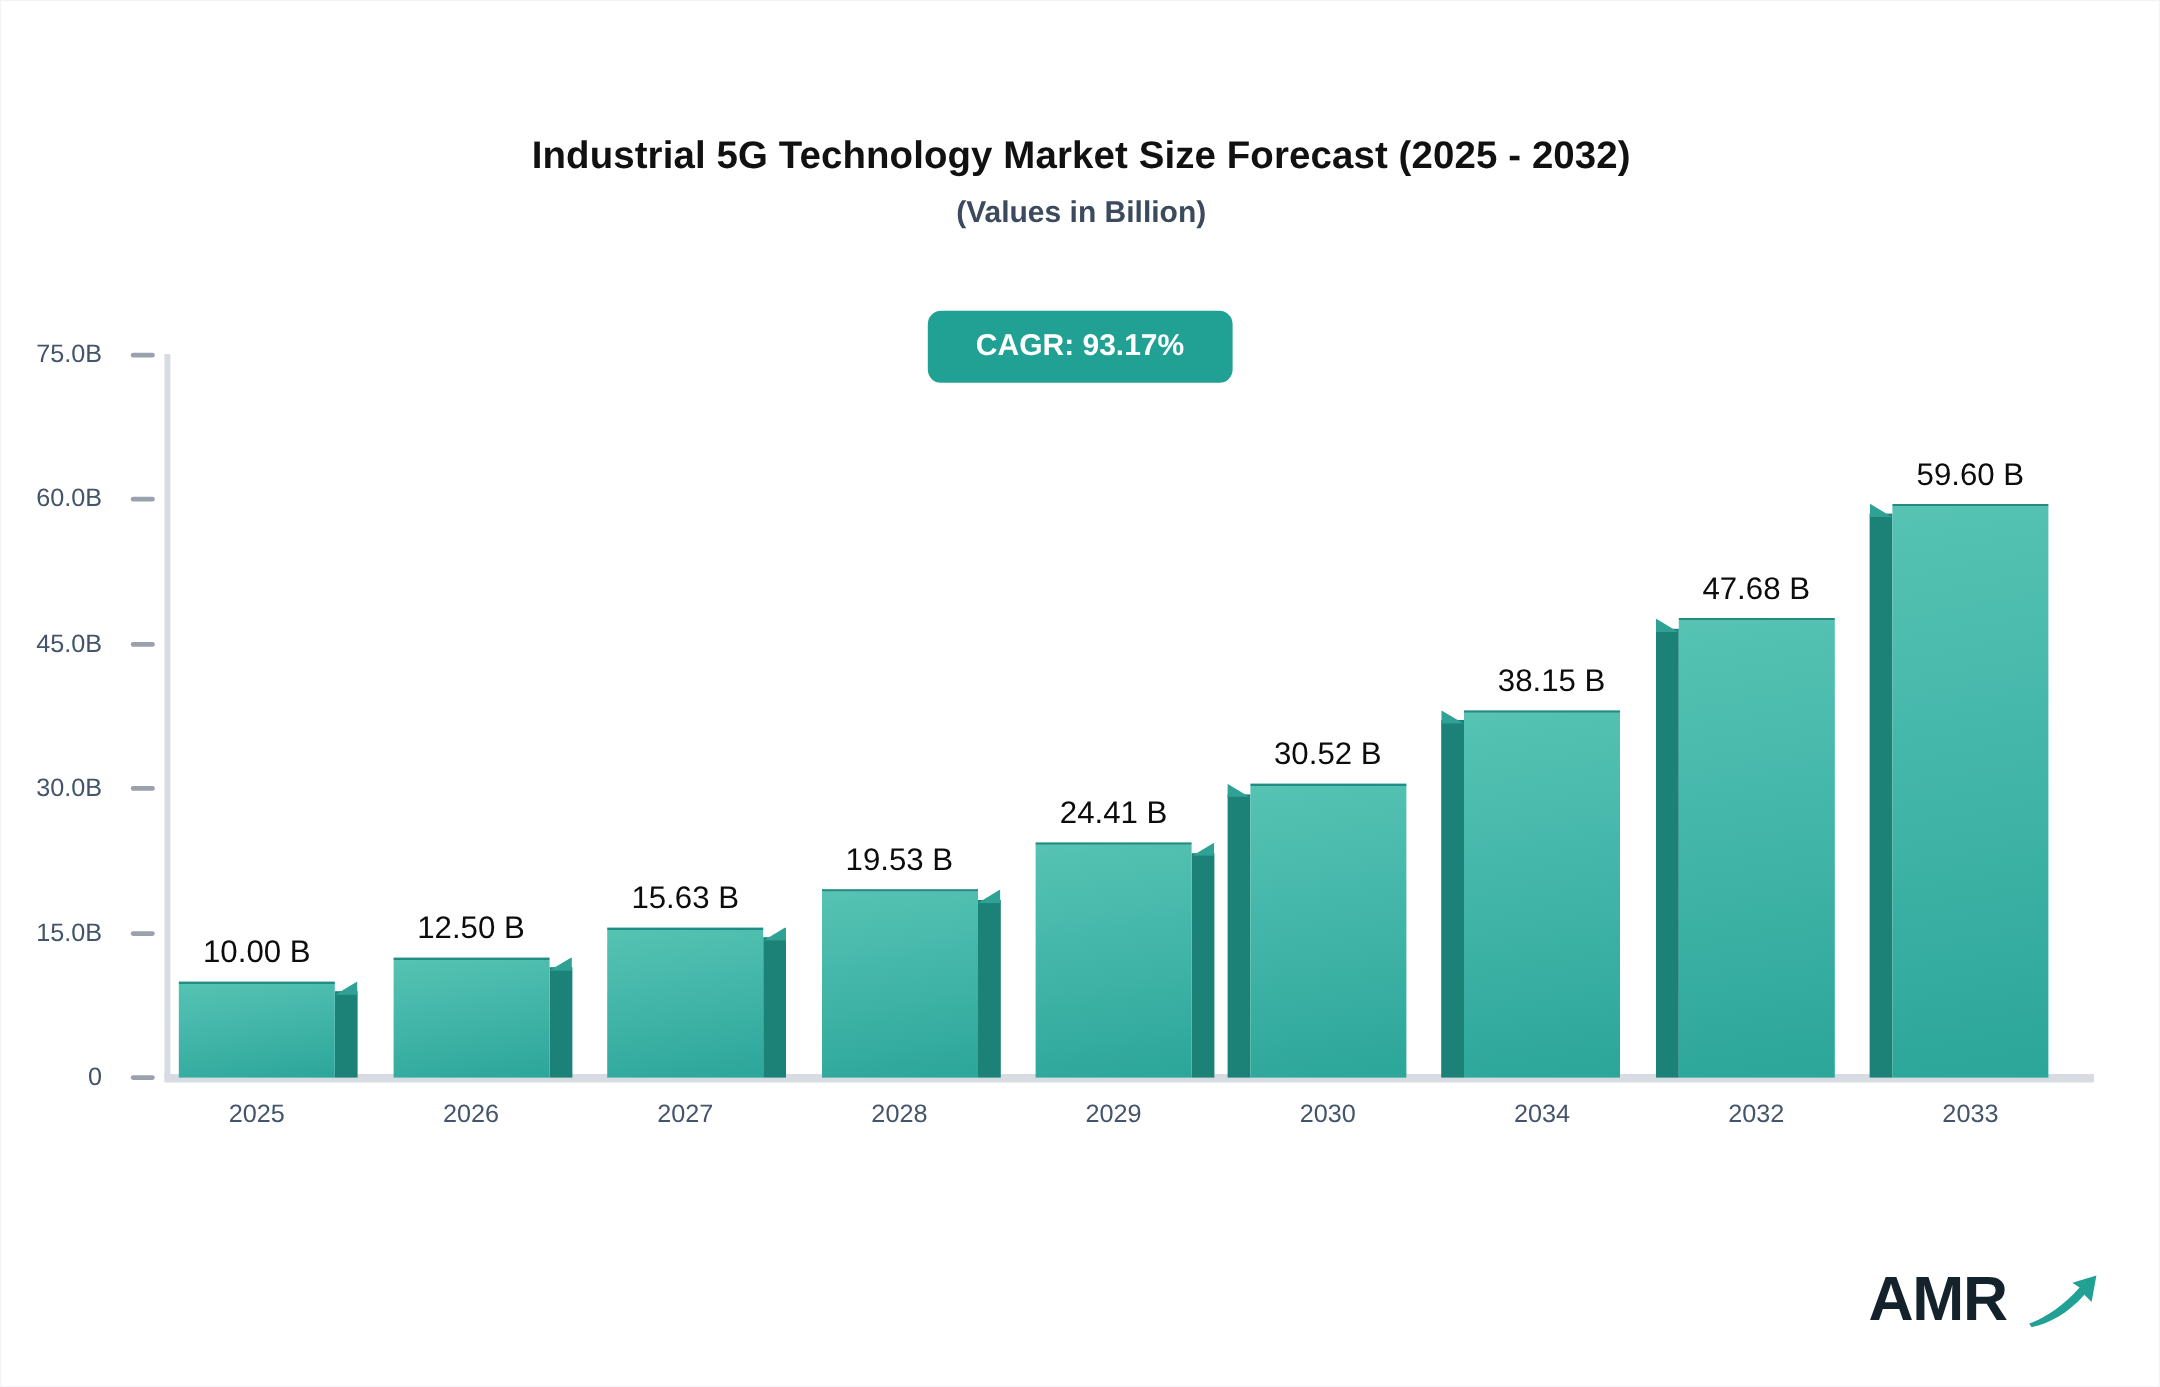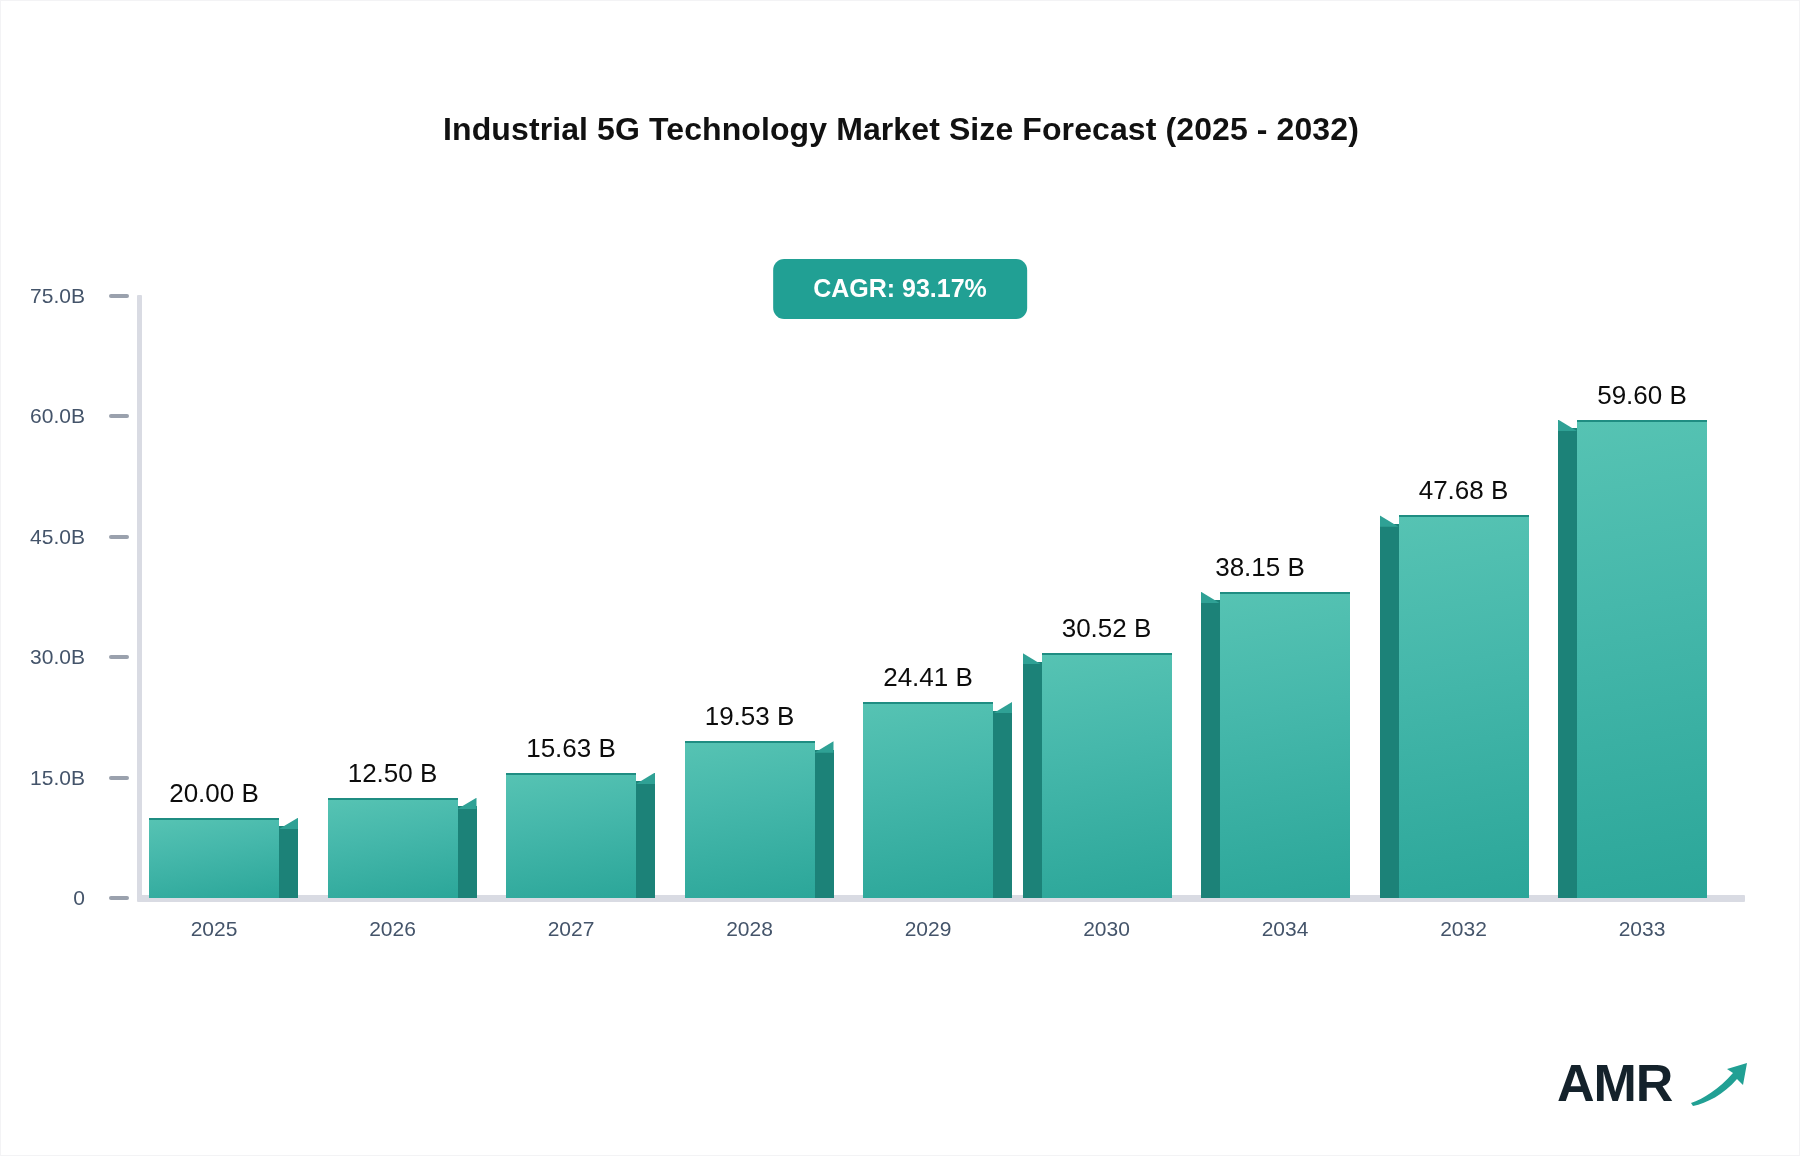--- a/index.html
+++ b/index.html
@@ -190,20 +190,21 @@
   }
   .amr-arrow { position: absolute; right: -4px; bottom: 6px; }
 </style>
 </head>
 <body>
 
 <div id="chart-canvas">
 
   <div class="title-block">
     <div class="chart-title">Industrial 5G Technology Market Size Forecast (2025 - 2032)</div>
+    <div class="chart-subtitle">(Values in Billion)</div>
   </div>
 
   <div class="cagr-badge">CAGR: 93.17%</div>
 
   <div id="plot">
     <div class="y-axis-line"></div>
     <div class="x-axis-line"></div>
     <div id="y-ticks">
         <div class="y-tick" style="top: 895px;"></div>
         <div class="y-tick-label" style="top: 886px;">0</div>
@@ -217,21 +218,21 @@
         <div class="y-tick-label" style="top: 404.4px;">60.0B</div>
         <div class="y-tick" style="top: 293px;"></div>
         <div class="y-tick-label" style="top: 284px;">75.0B</div>
       </div>
     <div id="bars">
         <div class="bar-group" style="left: 148px; top: 816.733px; width: 130px; height: 80.2667px;">
           <div class="bar-face" style="height: 80.2667px;"></div>
           <div class="bar-side-right" style="width: 19px; height: 71.7167px; left: 130px;"></div>
           <div class="bar-top-right" style="width: 19px; height: 11.4px; top: 0px; left: 130px; clip-path: polygon(0px 100%, 100% 0px, 100% 100%);"></div>
         </div>
-        <div class="bar-value" style="left: 103px; width: 220px; top: 778.733px;">20.00 B</div>
+        <div class="bar-value" style="left: 103px; width: 220px; top: 778.733px;">10.00 B</div>
         <div class="bar-group" style="left: 326.5px; top: 796.667px; width: 130px; height: 100.333px;">
           <div class="bar-face" style="height: 100.333px;"></div>
           <div class="bar-side-right" style="width: 19px; height: 91.7833px; left: 130px;"></div>
           <div class="bar-top-right" style="width: 19px; height: 11.4px; top: 0px; left: 130px; clip-path: polygon(0px 100%, 100% 0px, 100% 100%);"></div>
         </div>
         <div class="bar-value" style="left: 281.5px; width: 220px; top: 758.667px;">12.50 B</div>
         <div class="bar-group" style="left: 505px; top: 771.543px; width: 130px; height: 125.457px;">
           <div class="bar-face" style="height: 125.457px;"></div>
           <div class="bar-side-right" style="width: 19px; height: 116.907px; left: 130px;"></div>
           <div class="bar-top-right" style="width: 19px; height: 11.4px; top: 0px; left: 130px; clip-path: polygon(0px 100%, 100% 0px, 100% 100%);"></div>
@@ -253,21 +254,21 @@
           <div class="bar-face" style="height: 244.974px;"></div>
           <div class="bar-side-left" style="width: 19px; height: 236.424px; left: -19px;"></div>
           <div class="bar-top-left" style="width: 19px; height: 11.4px; top: 0px; left: -19px; clip-path: polygon(0px 0px, 100% 100%, 0px 100%);"></div>
         </div>
         <div class="bar-value" style="left: 995.5px; width: 220px; top: 614.026px;">30.52 B</div>
         <div class="bar-group" style="left: 1219px; top: 590.783px; width: 130px; height: 306.217px;">
           <div class="bar-face" style="height: 306.217px;"></div>
           <div class="bar-side-left" style="width: 19px; height: 297.667px; left: -19px;"></div>
           <div class="bar-top-left" style="width: 19px; height: 11.4px; top: 0px; left: -19px; clip-path: polygon(0px 0px, 100% 100%, 0px 100%);"></div>
         </div>
-        <div class="bar-value" style="left: 1149px; width: 220px; top: 552.783px;">38.15 B</div>
+        <div class="bar-value" style="left: 1182px; width: 220px; top: 552.783px;">38.15 B</div>
         <div class="bar-group" style="left: 1397.5px; top: 514.289px; width: 130px; height: 382.711px;">
           <div class="bar-face" style="height: 382.711px;"></div>
           <div class="bar-side-left" style="width: 19px; height: 374.161px; left: -19px;"></div>
           <div class="bar-top-left" style="width: 19px; height: 11.4px; top: 0px; left: -19px; clip-path: polygon(0px 0px, 100% 100%, 0px 100%);"></div>
         </div>
         <div class="bar-value" style="left: 1352.5px; width: 220px; top: 476.289px;">47.68 B</div>
         <div class="bar-group" style="left: 1576px; top: 418.611px; width: 130px; height: 478.389px;">
           <div class="bar-face" style="height: 478.389px;"></div>
           <div class="bar-side-left" style="width: 19px; height: 469.839px; left: -19px;"></div>
           <div class="bar-top-left" style="width: 19px; height: 11.4px; top: 0px; left: -19px; clip-path: polygon(0px 0px, 100% 100%, 0px 100%);"></div>

